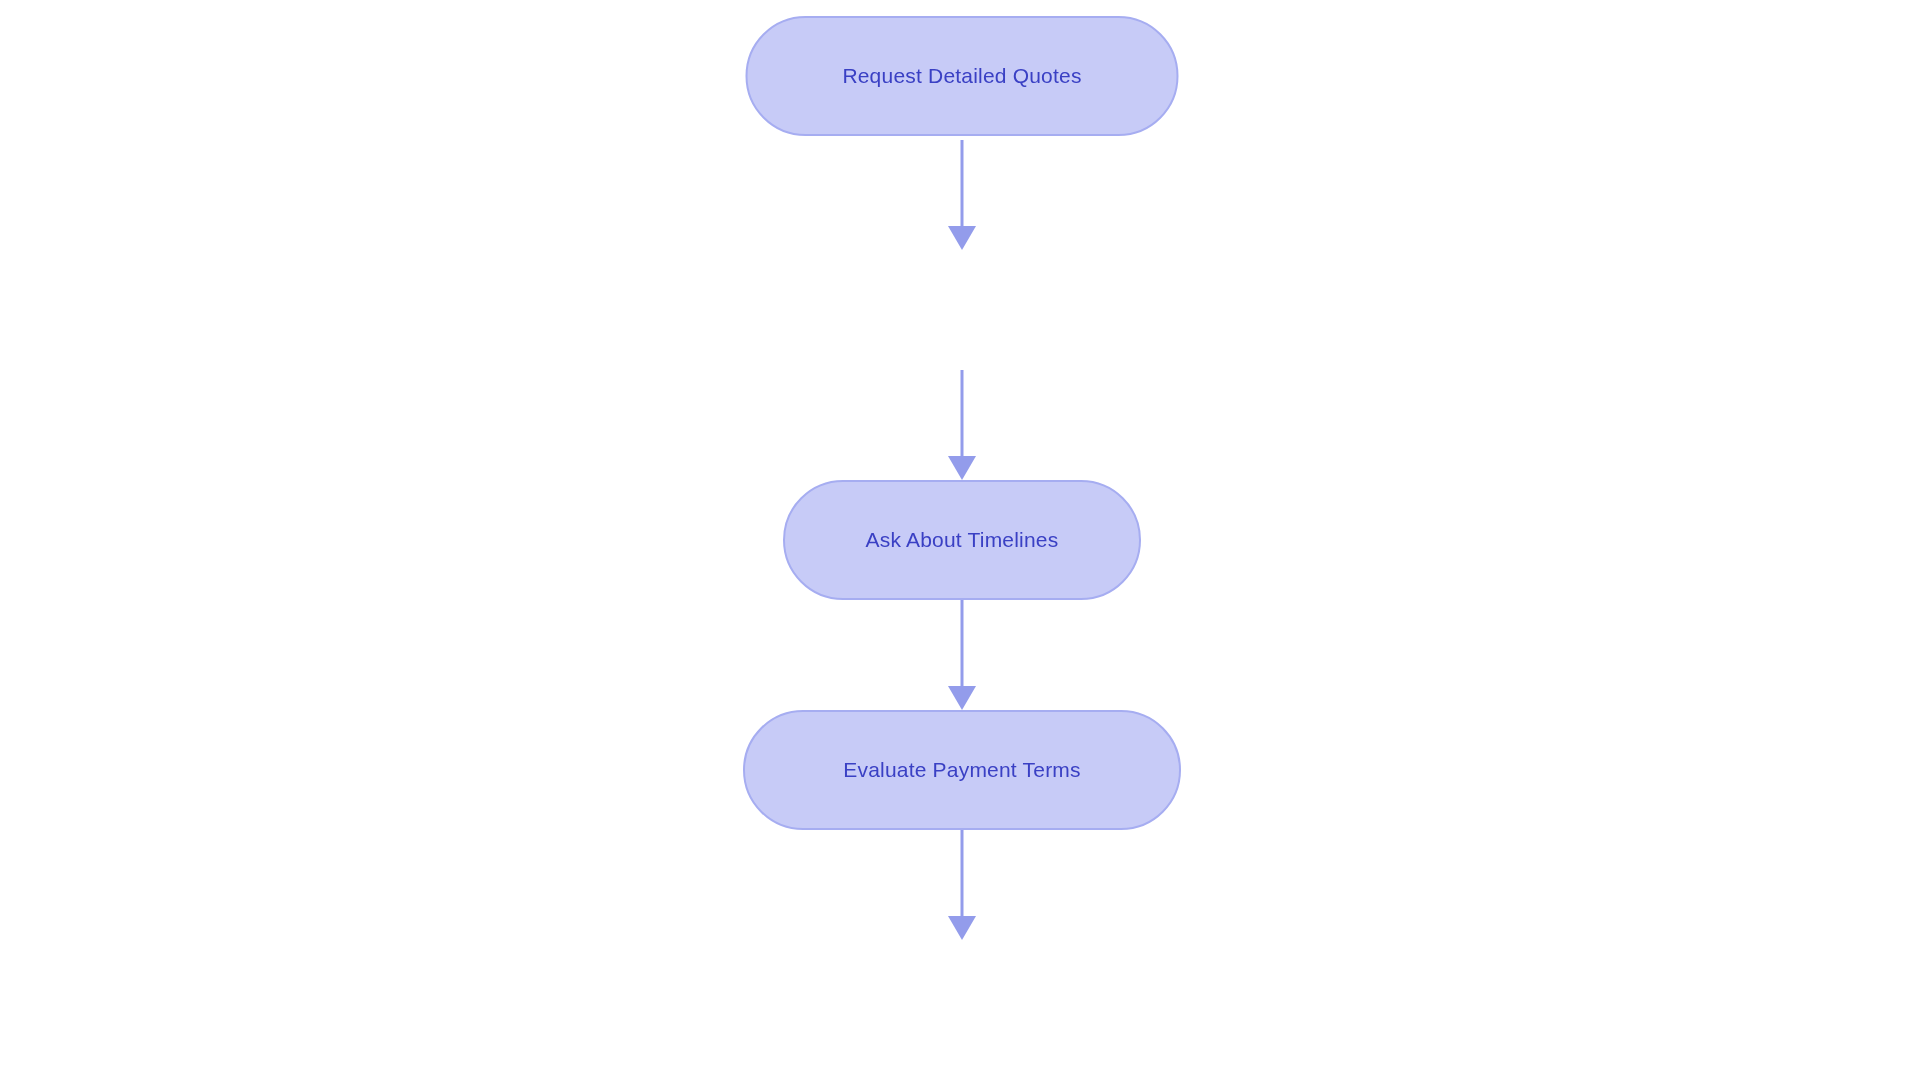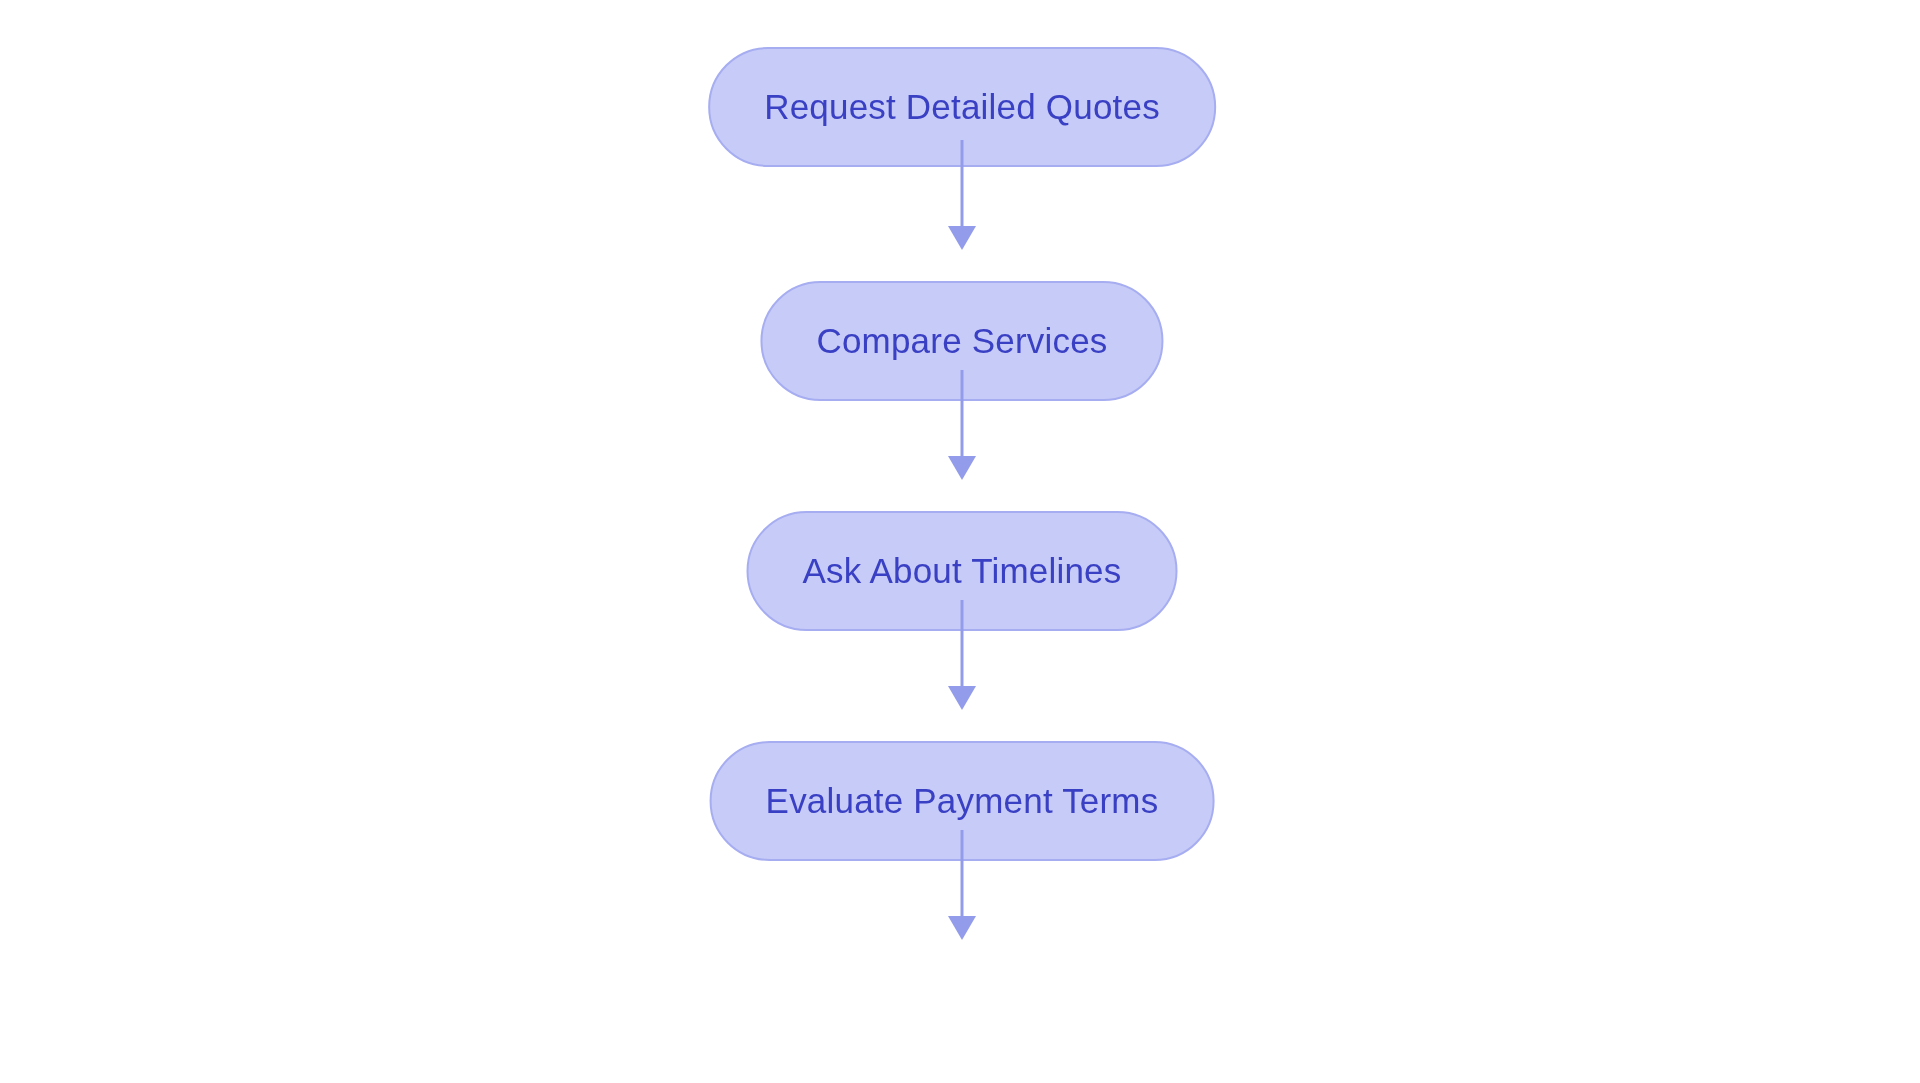--- a/index.html
+++ b/index.html
@@ -25,24 +25,23 @@
     height: 120px;
     box-sizing: border-box;
     display: flex;
     align-items: center;
     justify-content: center;
     padding: 0 54px;
     border-radius: 60px;
     background: var(--node-fill, #c7cbf7);
     border: 2px solid var(--node-border, #a6adf1);
     color: var(--node-text, #3a40c4);
-    font-size: 35px;
+    font-size: 21px;
     letter-spacing: 0.2px;
     white-space: nowrap;
-    margin-top: 31px;
   }
   .arrow {
     position: absolute;
     left: 942px;
     width: 40px;
     height: 110px;
   }
   .arrow line {
     stroke: var(--arrow, #939ceb);
     stroke-width: 3;
@@ -58,30 +57,27 @@
 
   <div class="node" style="top:16px; min-width:433px;">
     <span>Request Detailed Quotes</span>
   </div>
 
   <svg class="arrow" style="top:140px;" viewBox="0 0 40 110" aria-hidden="true">
     <line x1="20" y1="0" x2="20" y2="88"></line>
     <polygon points="6,86 34,86 20,110"></polygon>
   </svg>
 
-  <div class="node" style="top:250px; min-width:338px;">
-    <span>Compare Services</span>
-  </div>
 
   <svg class="arrow" style="top:370px;" viewBox="0 0 40 110" aria-hidden="true">
     <line x1="20" y1="0" x2="20" y2="88"></line>
     <polygon points="6,86 34,86 20,110"></polygon>
   </svg>
 
-  <div class="node" style="top:480px; min-width:358px;justify-content:flex-end;">
+  <div class="node" style="top:480px; min-width:358px;">
     <span>Ask About Timelines</span>
   </div>
 
   <svg class="arrow" style="top:600px;" viewBox="0 0 40 110" aria-hidden="true">
     <line x1="20" y1="0" x2="20" y2="88"></line>
     <polygon points="6,86 34,86 20,110"></polygon>
   </svg>
 
   <div class="node" style="top:710px; min-width:438px;">
     <span>Evaluate Payment Terms</span>

